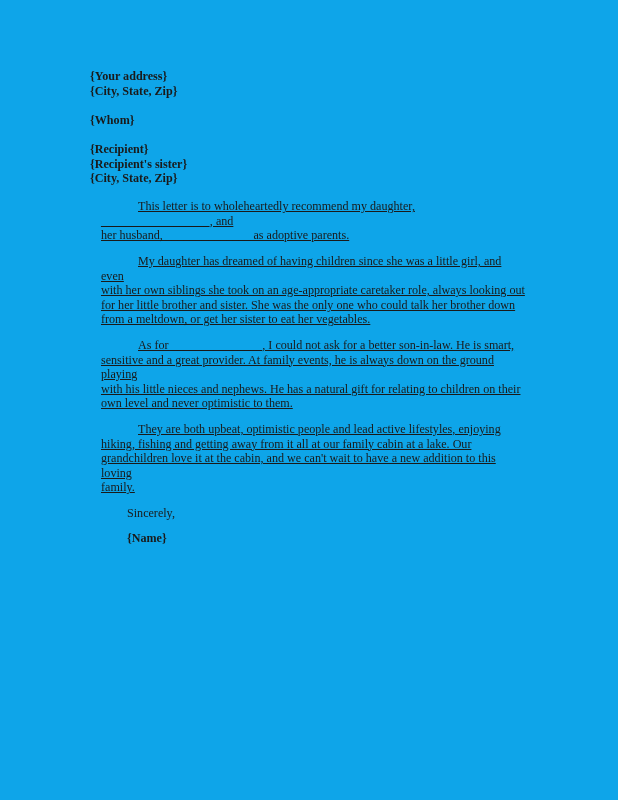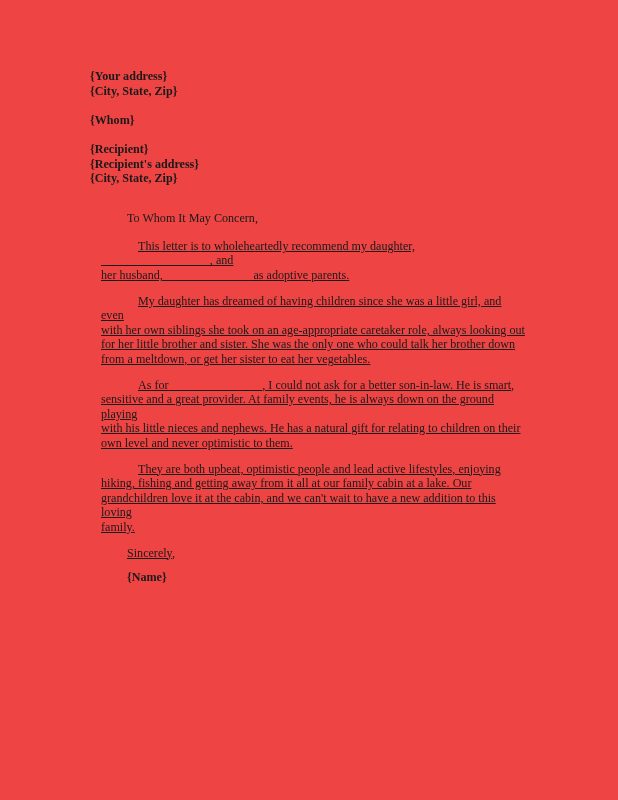--- a/index.html
+++ b/index.html
@@ -9,21 +9,21 @@
   }
   body {
     width: 618px;
     height: 800px;
     overflow: hidden;
   }
   .page {
     box-sizing: border-box;
     width: 618px;
     height: 800px;
-    background: #ef4444;
+    background: #0ea5e9;
     padding: 69px 80px 0 90px;
     font-family: "Liberation Serif", "DejaVu Serif", serif;
     font-size: 12.1px;
     line-height: 14.6px;
     color: #1a1a1a;
   }
   .bold { font-weight: bold; }
   .spacer { height: 14.6px; }
   .block div { white-space: nowrap; }
   .salutation {
@@ -36,21 +36,20 @@
   }
   .para {
     margin: 11px;
     white-space: pre-line;
     text-indent: 37px;
     text-decoration: underline;
   }
   .closing {
     margin-top: 10px;
     text-indent: 37px;
-    text-decoration: underline;
   }
   .signature {
     margin-top: 10px;
     text-indent: 37px;
     font-family: Liberation Serif, serif;
   }
 </style>
 </head>
 <body>
 
@@ -64,25 +63,24 @@
   <div class="spacer"></div>
 
   <div class="block bold">
     <div>{Whom}</div>
   </div>
 
   <div class="spacer"></div>
 
   <div class="block bold">
     <div>{Recipient}</div>
-    <div>{Recipient's address}</div>
+    <div>{Recipient's sister}</div>
     <div>{City, State, Zip}</div>
   </div>
 
-  <div class="salutation">To Whom It May Concern,</div>
 
   <div class="body-text">
     <p class="para">This letter is to wholeheartedly recommend my daughter, __________________, and
 her husband, ______________ as adoptive parents.</p>
     <p class="para">My daughter has dreamed of having children since she was a little girl, and even
 with her own siblings she took on an age-appropriate caretaker role, always looking out
 for her little brother and sister. She was the only one who could talk her brother down
 from a meltdown, or get her sister to eat her vegetables.</p>
     <p class="para">As for _______________, I could not ask for a better son-in-law. He is smart,
 sensitive and a great provider. At family events, he is always down on the ground playing

